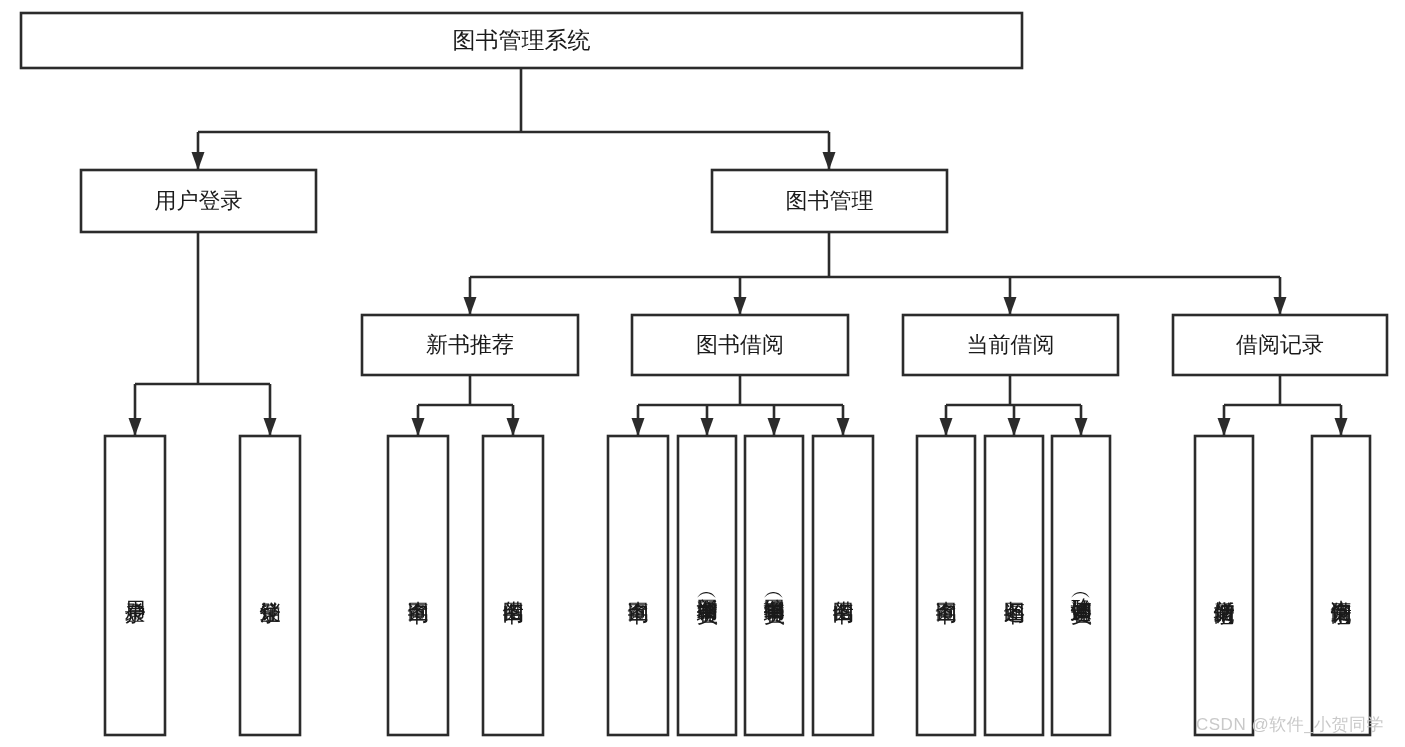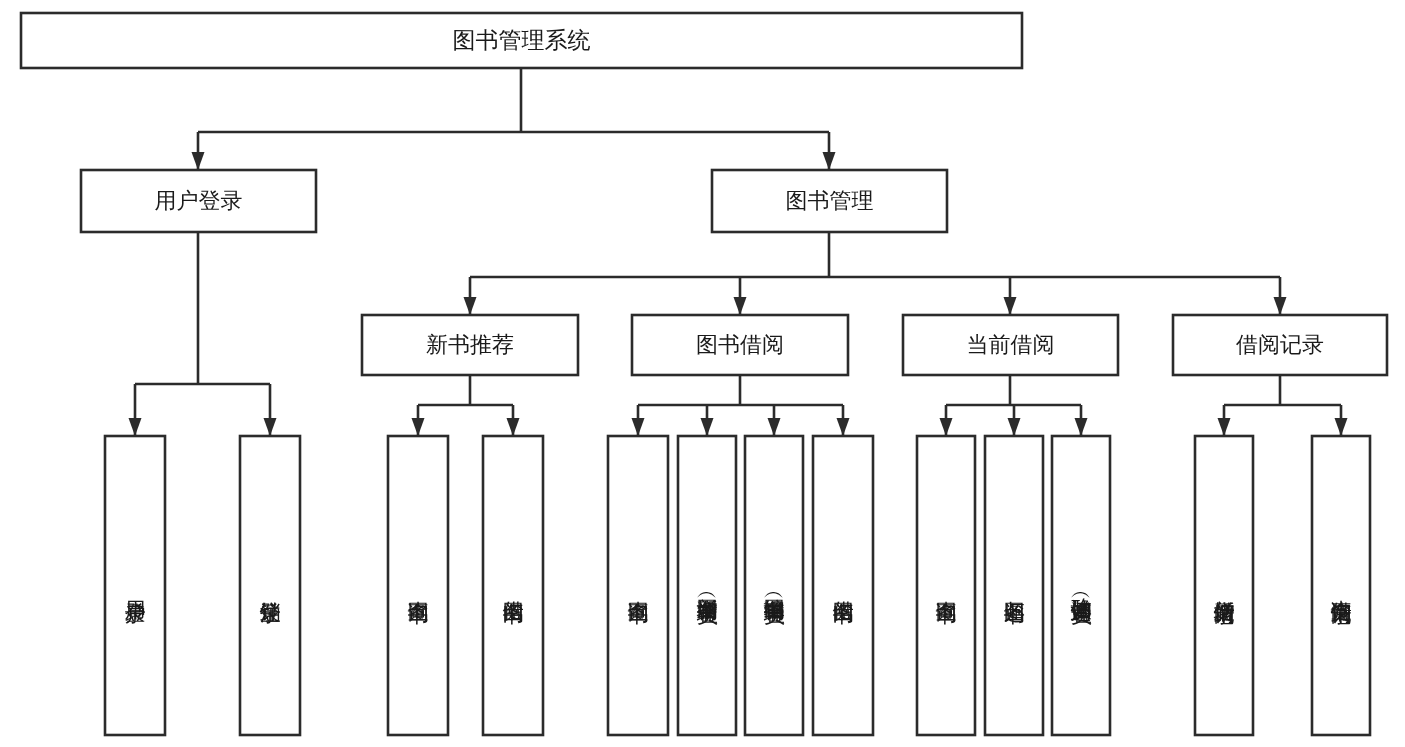--- a/index.html
+++ b/index.html
@@ -247,13 +247,14 @@
       <div class="leaf-label-wrap" style="left: 1052px; top: 436px; width: 58px; height: 299px;">
         <span class="leaf-label">确认归还（管理员）</span>
       </div>
       <div class="leaf-label-wrap" style="left: 1195px; top: 436px; width: 58px; height: 299px;">
         <span class="leaf-label">新增借阅记录</span>
       </div>
       <div class="leaf-label-wrap" style="left: 1312px; top: 436px; width: 58px; height: 299px;">
         <span class="leaf-label">查询借阅记录</span>
       </div>
     </div>
+  <div class="watermark" style="left: 1196px; top: 713px;">CSDN @软件_小贺同学</div>
 </div>
 
 </body></html>

